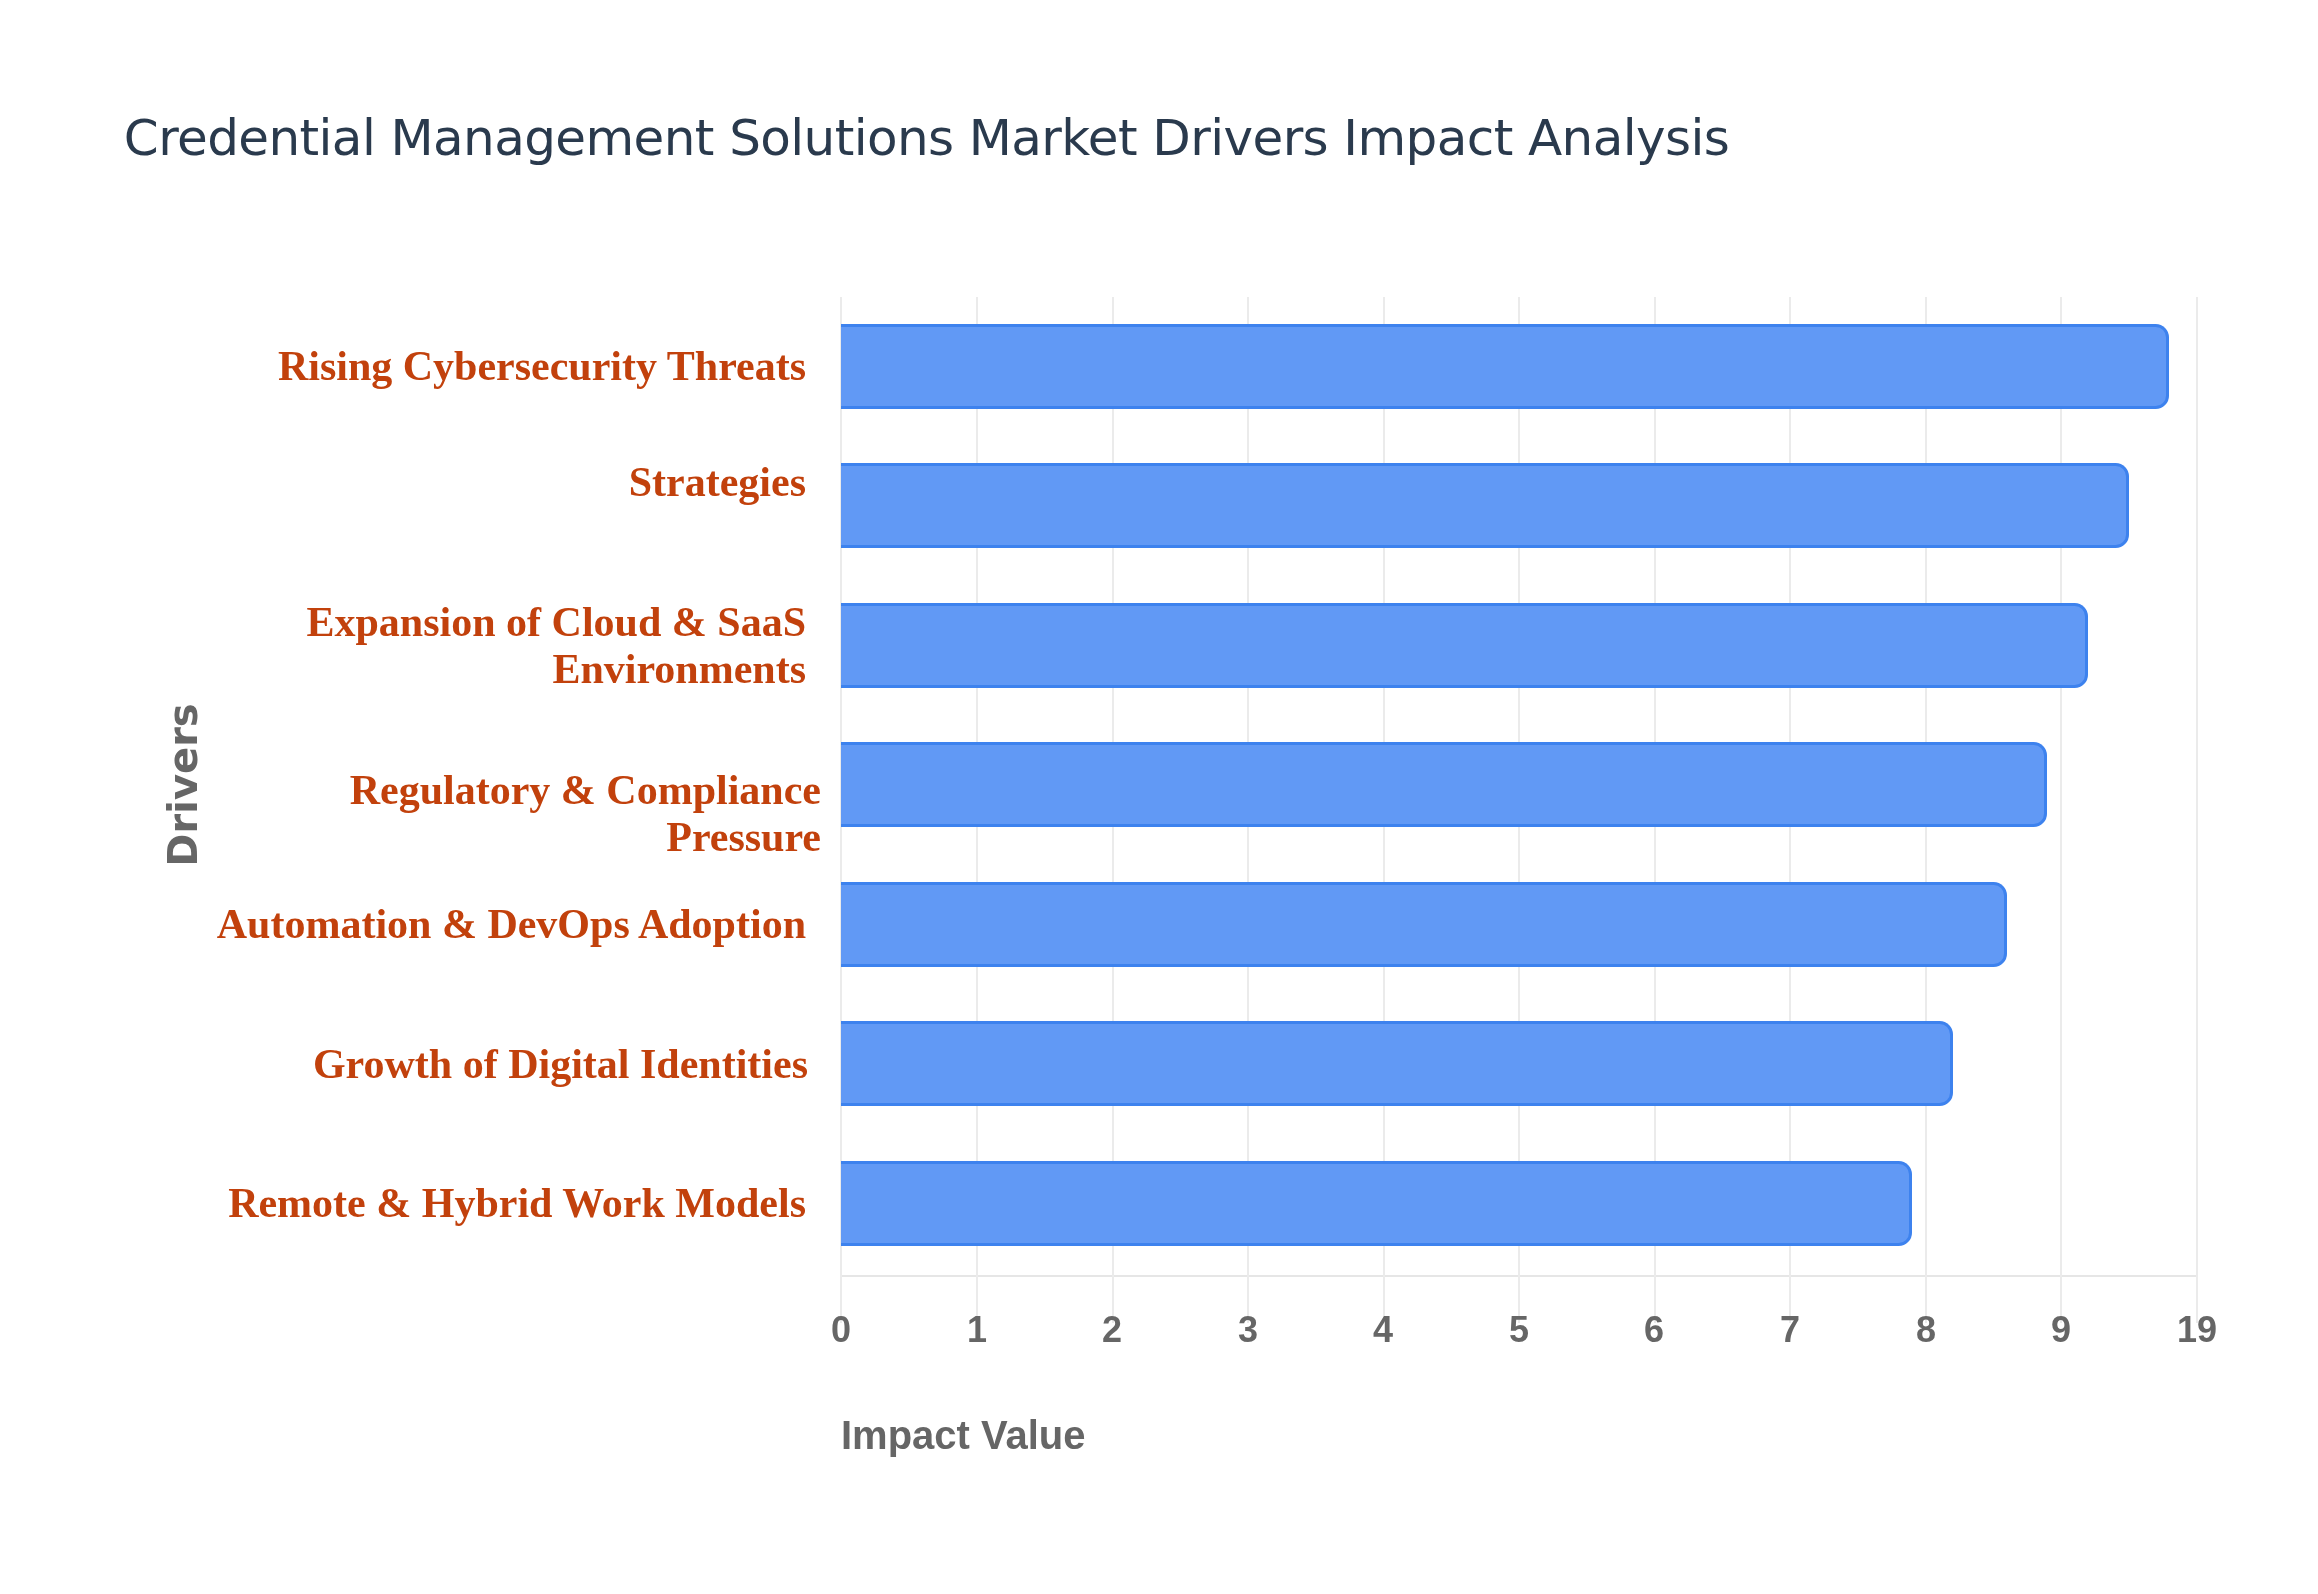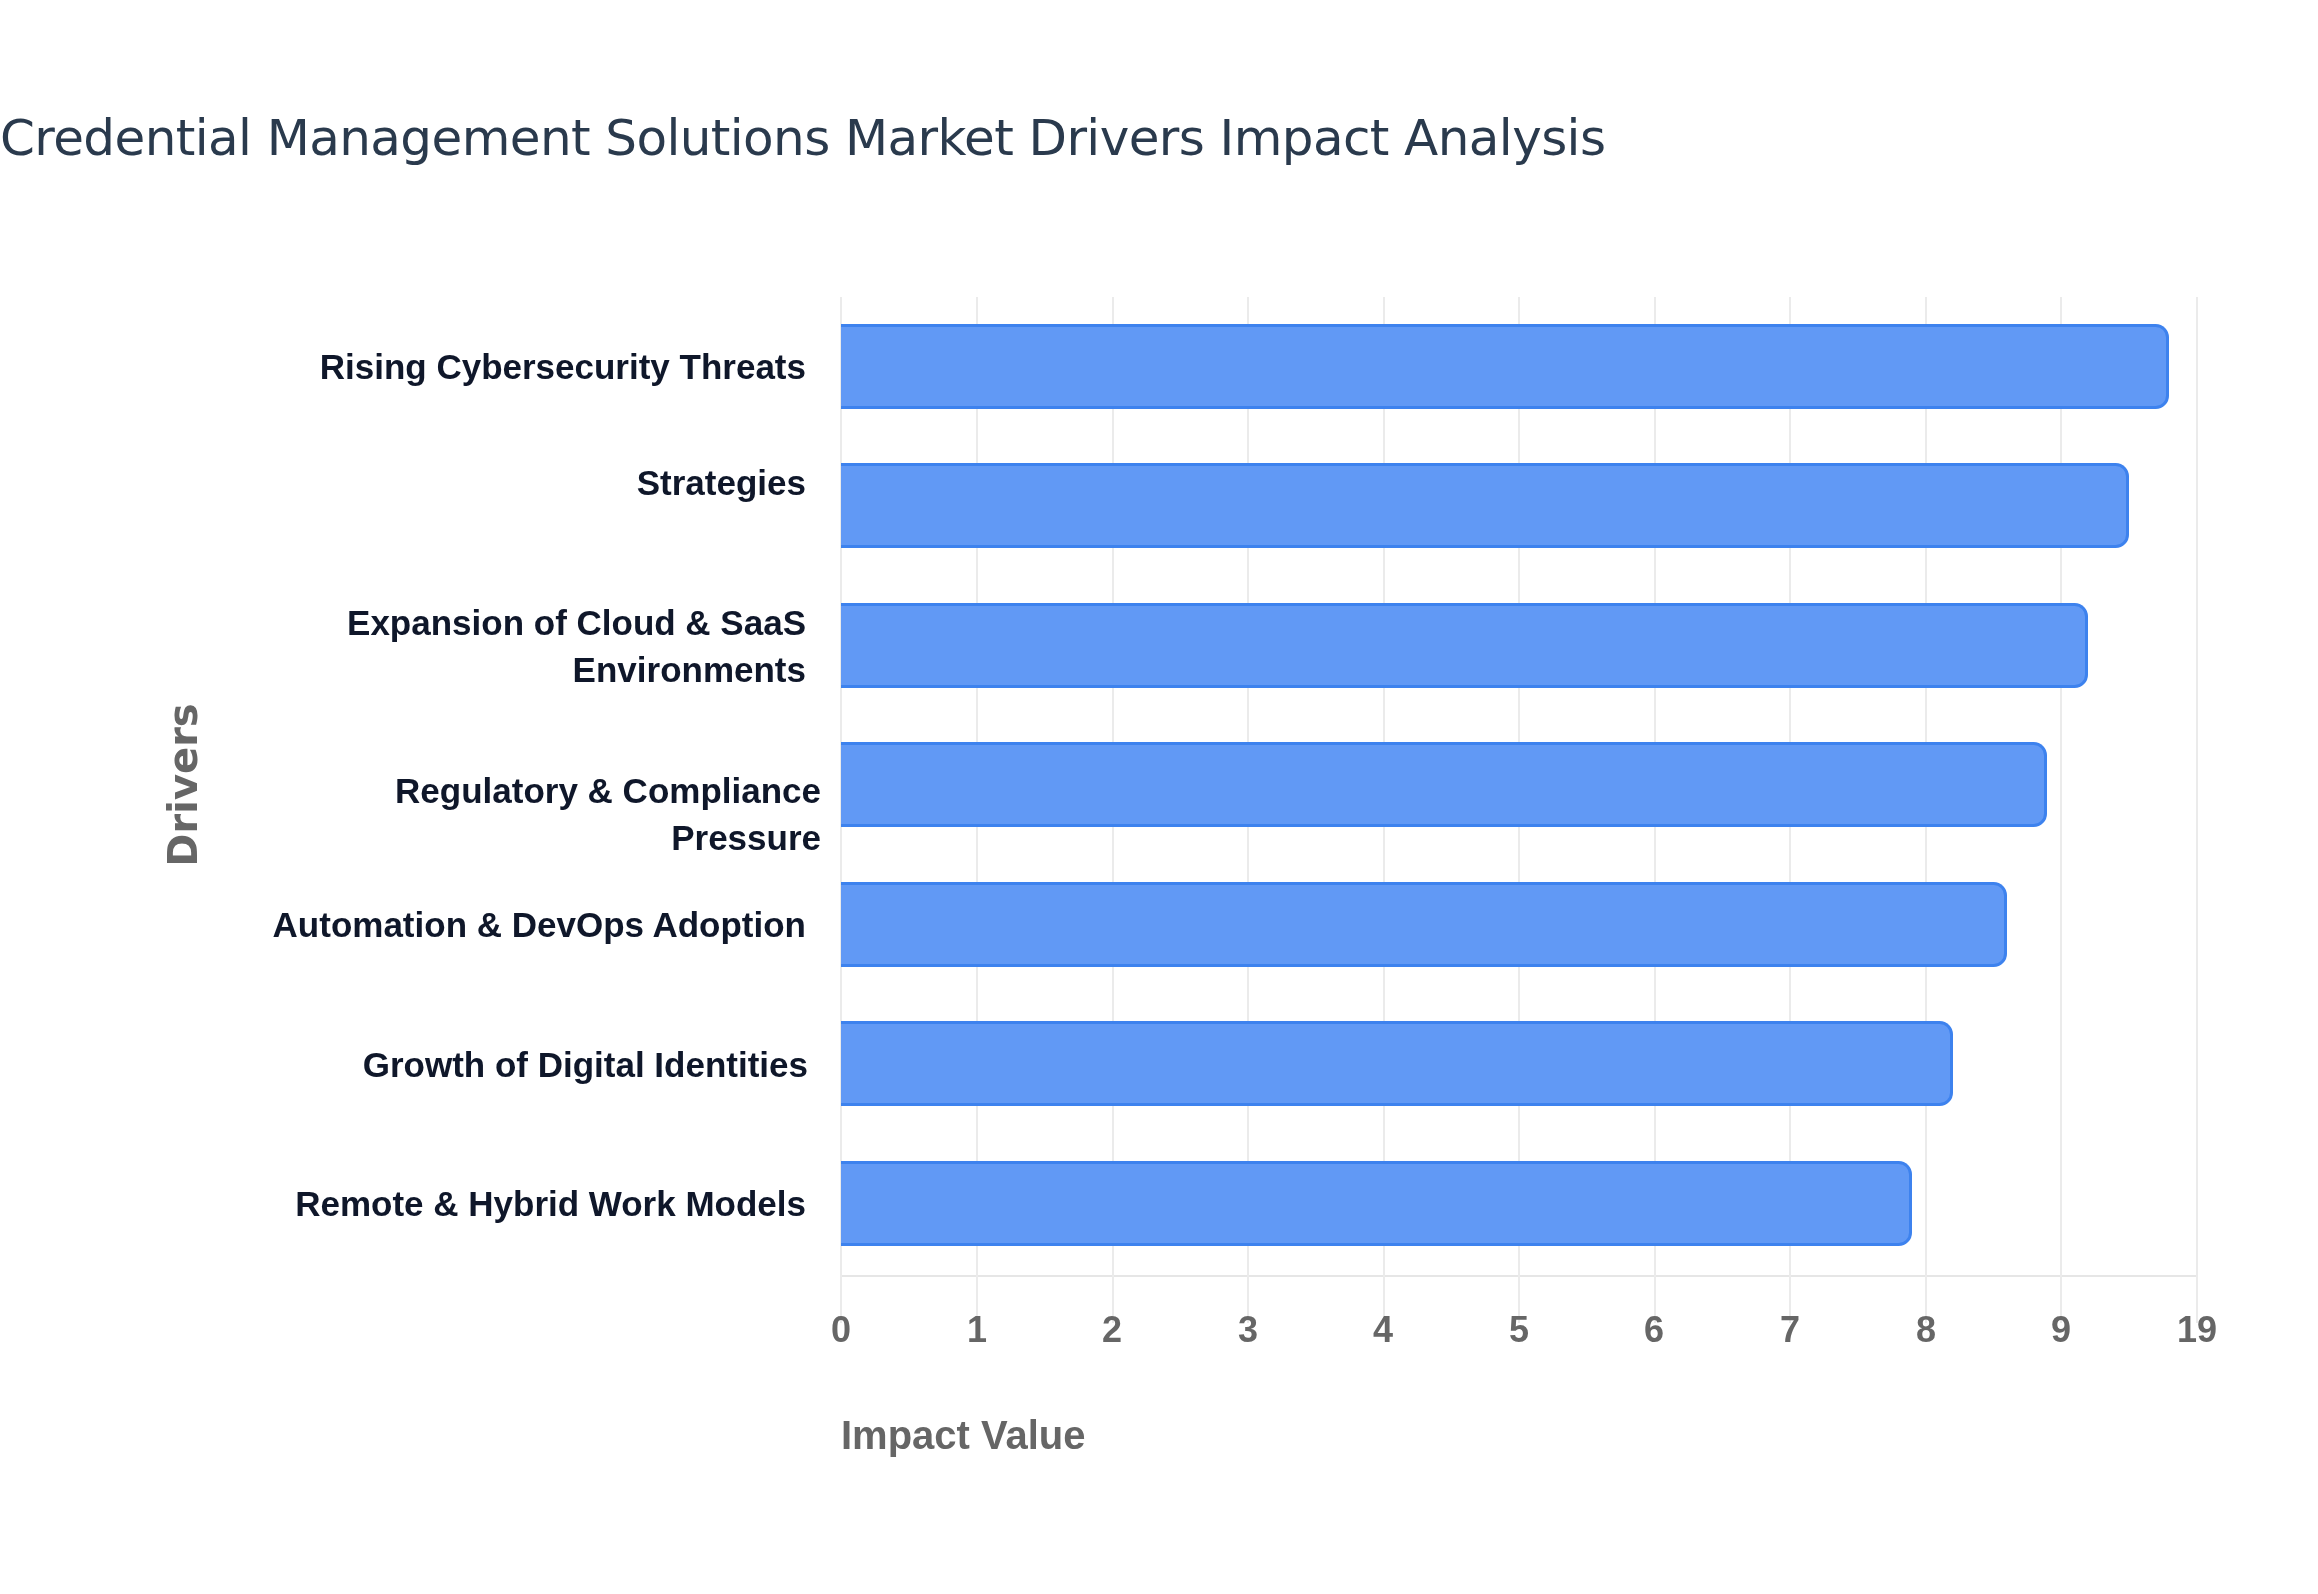--- a/index.html
+++ b/index.html
@@ -1,22 +1,22 @@
 <!DOCTYPE html>
 <html style="font-size:9.7px"><head>
 <meta charset="utf-8">
 <style>
   html, body { margin:0; padding:0; background:#ffffff; }
   body { width:2319px; height:1594px; position:relative; overflow:hidden; font-family:"Liberation Sans", sans-serif; }
-  .title { position:absolute; left:0; width:1853px; top:109px; text-align:left; font-size:50px; color:#2a3a4d; font-family:"DejaVu Sans", sans-serif; letter-spacing:-0.6px; }
+  .title { position:absolute; left:0; width:1853px; top:109px; text-align:center; font-size:50px; color:#2a3a4d; font-family:"DejaVu Sans", sans-serif; letter-spacing:-0.6px; }
   .plot { position:absolute; left:841px; top:297px; width:1356px; height:978px; border-bottom:2.4px solid #e6e6e6; }
   .grid { position:absolute; top:0; width:1.8px; background:#ebebeb; height:1026px; }
   .row { position:absolute; left:0; height:139px; width:100%; }
   .bar { position:absolute; left:0; top:27px; height:85px; background:#6199f5; border:3px solid #3d82ee; border-left:none; border-radius:0 13.3px 13.3px 0; box-sizing:border-box; }
-  .cat { position:absolute; right:1513px; width:725px; text-align:right; font-size:35px; font-weight:bold; color:#0f172a; line-height:47px; }
+  .cat { position:absolute; right:1513px; width:725px; text-align:right; font-size:42px; font-weight:bold; color:#c2410c; line-height:47px;font-family:Liberation Serif, serif; }
   .tick { position:absolute; top:1309px; width:72px; margin-left:-36px; text-align:center; font-size:36px; font-weight:bold; color:#666666; }
   .xtitle { position:absolute; top:1413px; left:841px; width:1356px; font-size:40px; font-weight:bold; color:#666666; }
   .ytitle { position:absolute; left:183px; top:785px; transform:translate(-50%,-50%) rotate(-90deg); font-size:40px; font-weight:bold; color:#666666; font-family:"DejaVu Sans", sans-serif; white-space:nowrap; }
 </style>
 </head>
 <body>
 
 <div class="title">Credential Management Solutions Market Drivers Impact Analysis</div>
 
 <div class="ytitle">Drivers</div>

